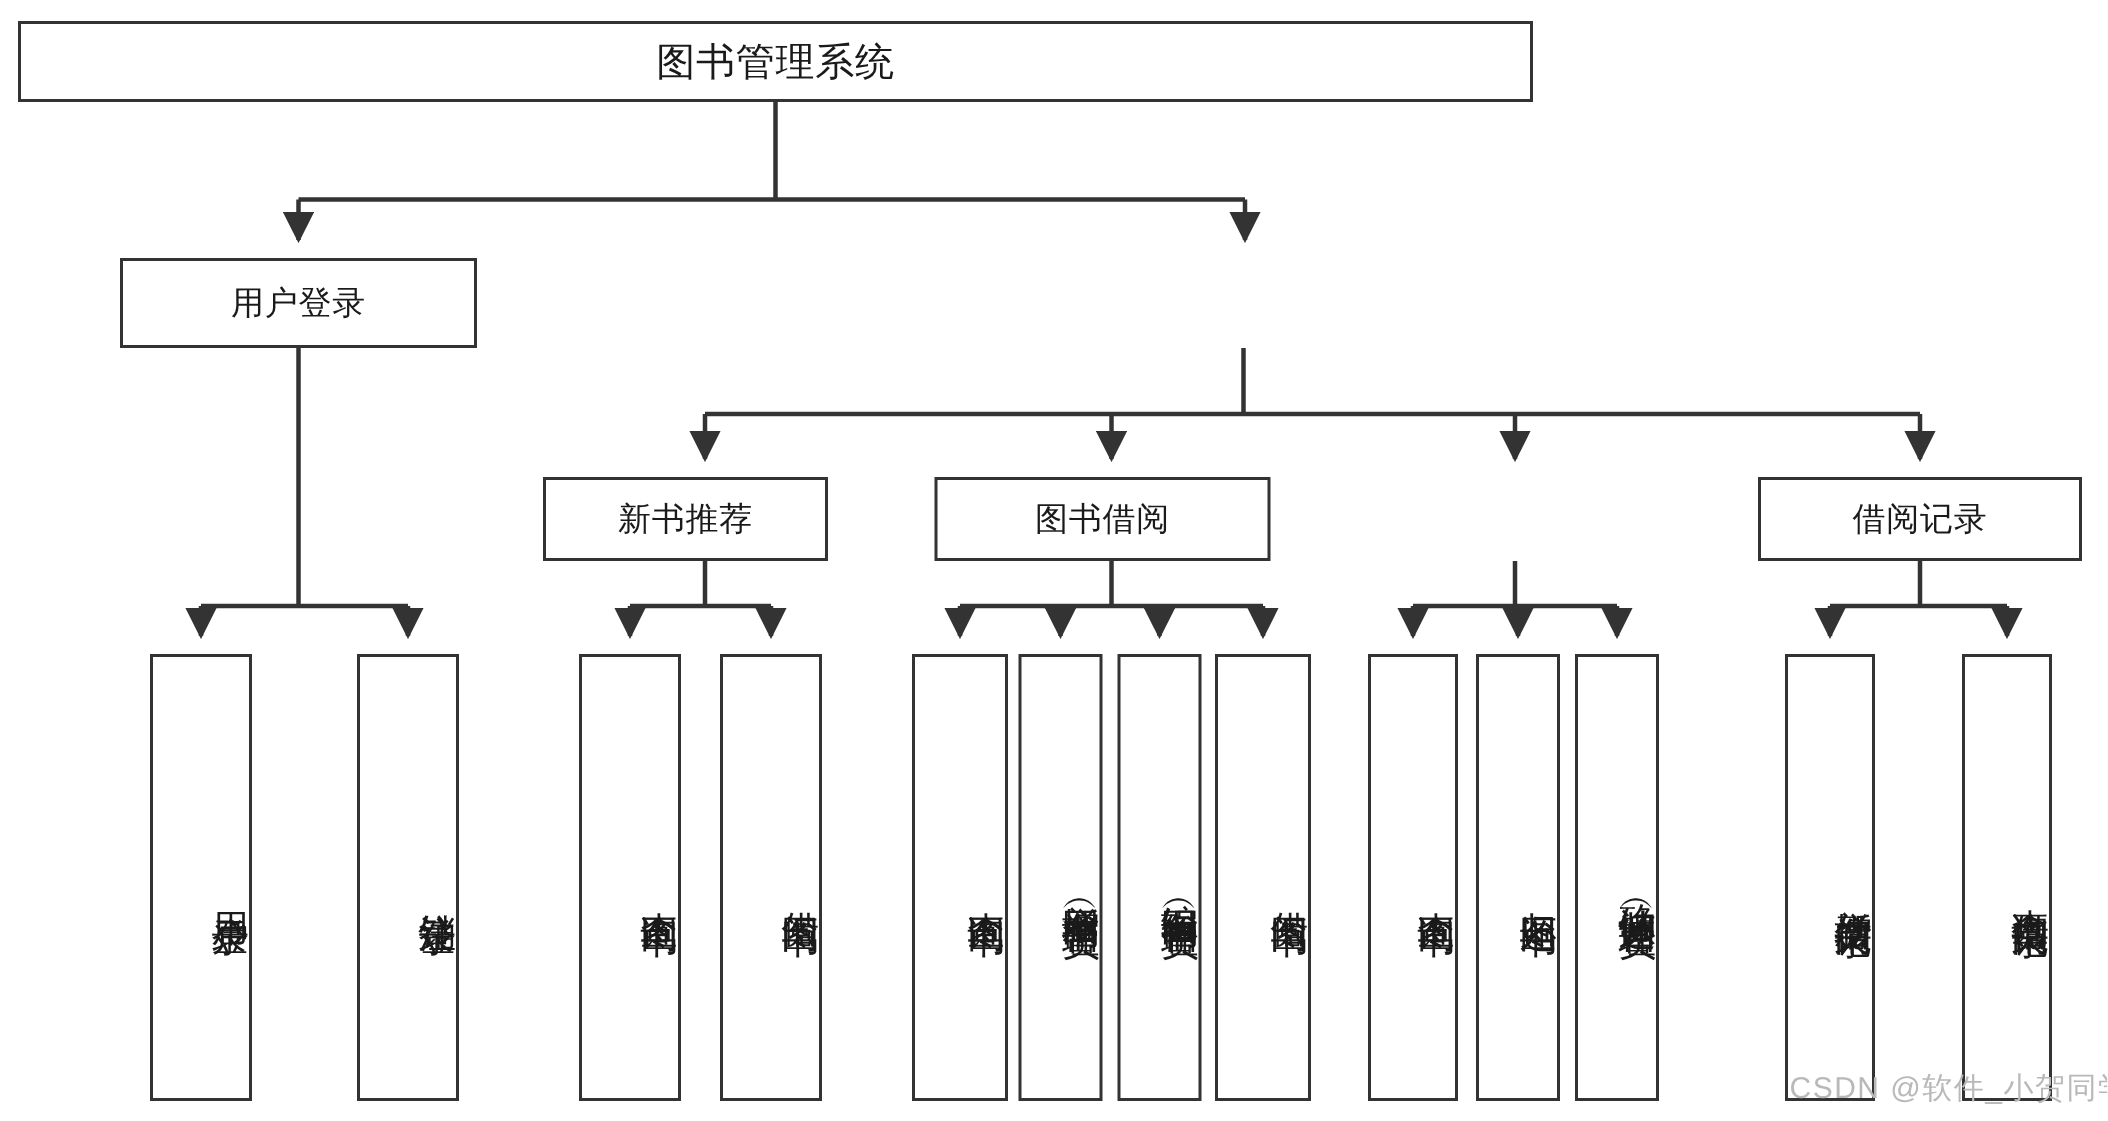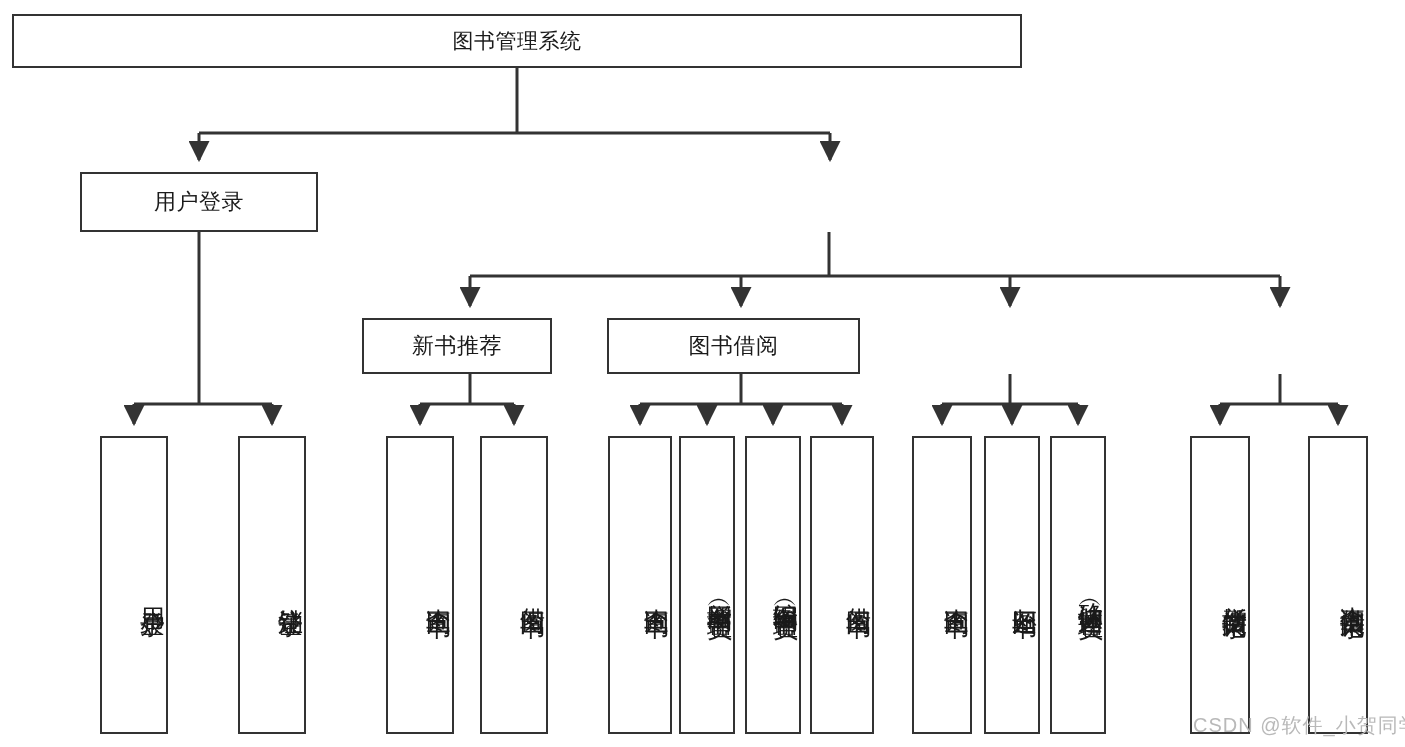--- a/index.html
+++ b/index.html
@@ -34,21 +34,21 @@
     align-items: center;
     justify-content: center;
     color: #1a1a1a;
     text-align: center;
   }
   .node-h {
     font-size: 22px;
     letter-spacing: 0.5px;
   }
   .node-root {
-    font-size: 21px;
+    font-size: 26px;
   }
   .node-v {
     writing-mode: vertical-rl;
     text-orientation: upright;
     font-size: 25px;
     line-height: 1.08;
     letter-spacing: 2px;
     align-items: flex-start;
     padding-top: 14px;
     justify-content: center;
@@ -114,21 +114,22 @@
       <path d="M 1220 404 L 1220 424" marker-end="url(#arrow)"></path>
       <path d="M 1338 404 L 1338 424" marker-end="url(#arrow)"></path>
     </g>
   </svg>
 
   <div class="node node-h node-root" style="left:12px; top:14px; width:1010px; height:54px;">图书管理系统</div>
 
   <div class="node node-h" style="left:80px; top:172px; width:238px; height:60px;">用户登录</div>
 
   <div class="node node-h" style="left:362px; top:318px; width:190px; height:56px;">新书推荐</div>
-  <div class="node node-h" style="left:607px; top:318px; width:253px; height:56px;">图书借阅</div>
+  <div class="node node-h" style="left:623px; top:318px; width:224px; height:56px;">图书借阅</div>
+  <div class="node node-h" style="left:1172px; top:318px; width:216px; height:56px;">借阅记录</div>
 
   <div class="node node-v" style="left:100px; top:436px; width:68px; height:298px;">用户登录</div>
   <div class="node node-v" style="left:238px; top:436px; width:68px; height:298px;">注销登录</div>
 
   <div class="node node-v" style="left:386px; top:436px; width:68px; height:298px;">查询图书</div>
   <div class="node node-v" style="left:480px; top:436px; width:68px; height:298px;">借阅图书</div>
 
   <div class="node node-v" style="left:608px; top:436px; width:64px; height:298px;">查询图书</div>
   <div class="node node-v" style="left:679px; top:436px; width:56px; height:298px;">新增图书（管理员）</div>
   <div class="node node-v" style="left:745px; top:436px; width:56px; height:298px;">编辑图书（管理员）</div>

